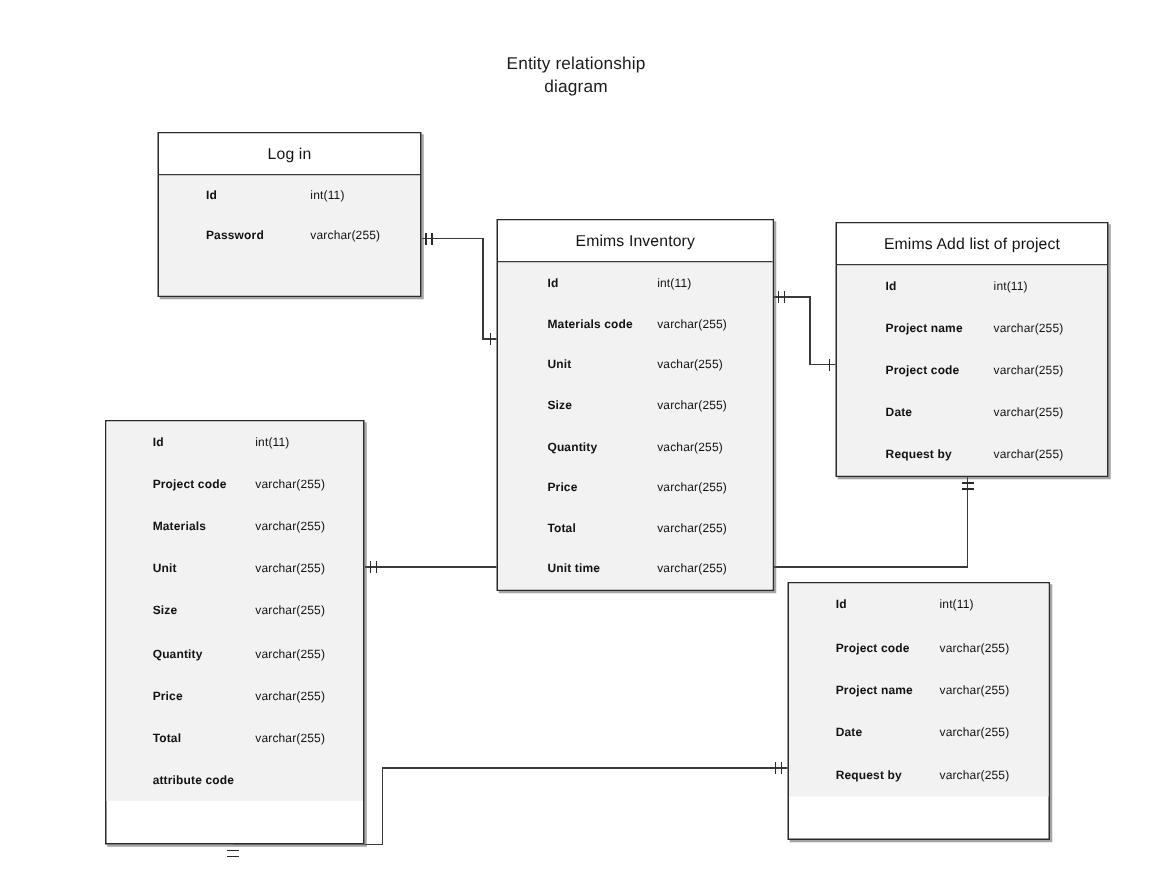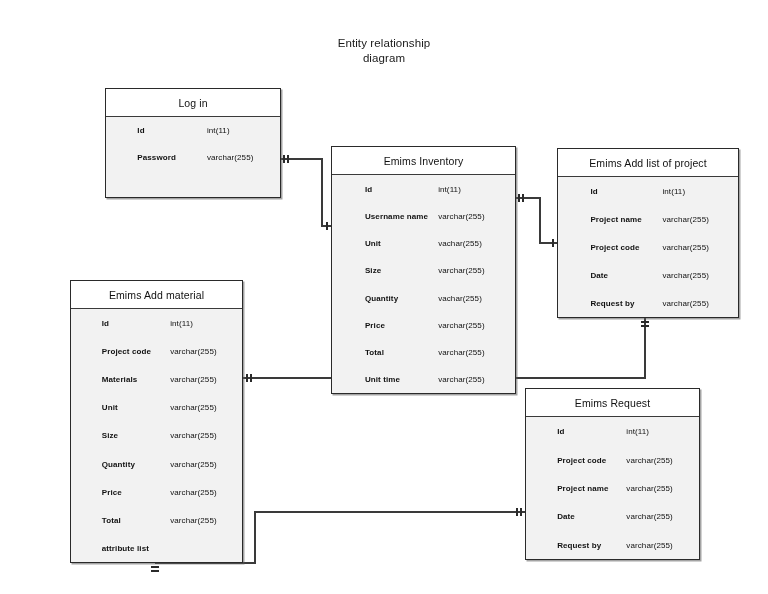--- a/index.html
+++ b/index.html
@@ -131,21 +131,21 @@
         </div>
       </div>
       <div class="entity" style="left: 331px; top: 102px; width: 185px; height: 248px; margin-top: 44px;">
         <div class="entity-title" style="height: 28px;">Emims Inventory</div>
         <div class="entity-body" style="height: 218px;">
           <div class="attr-row" style="height: 27.25px;">
             <span class="attr-name">Id</span>
             <span class="attr-type">int(11)</span>
           </div>
           <div class="attr-row" style="height: 27.25px;">
-            <span class="attr-name">Username name</span>
+            <span class="attr-name">Materials code</span>
             <span class="attr-type">varchar(255)</span>
           </div>
           <div class="attr-row" style="height: 27.25px;">
             <span class="attr-name">Unit</span>
             <span class="attr-type">vachar(255)</span>
           </div>
           <div class="attr-row" style="height: 27.25px;">
             <span class="attr-name">Size</span>
             <span class="attr-type">varchar(255)</span>
           </div>
@@ -186,21 +186,20 @@
             <span class="attr-name">Date</span>
             <span class="attr-type">varchar(255)</span>
           </div>
           <div class="attr-row" style="height: 28px;">
             <span class="attr-name">Request by</span>
             <span class="attr-type">varchar(255)</span>
           </div>
         </div>
       </div>
       <div class="entity" style="left: 70px; top: 280px; width: 173px; height: 283px;">
-        <div class="entity-title" style="height: 28px;">Emims Add material</div>
         <div class="entity-body" style="height: 253px;">
           <div class="attr-row" style="height: 28.1111px;">
             <span class="attr-name">Id</span>
             <span class="attr-type">int(11)</span>
           </div>
           <div class="attr-row" style="height: 28.1111px;">
             <span class="attr-name">Project code</span>
             <span class="attr-type">varchar(255)</span>
           </div>
           <div class="attr-row" style="height: 28.1111px;">
@@ -221,26 +220,25 @@
           </div>
           <div class="attr-row" style="height: 28.1111px;">
             <span class="attr-name">Price</span>
             <span class="attr-type">varchar(255)</span>
           </div>
           <div class="attr-row" style="height: 28.1111px;">
             <span class="attr-name">Total</span>
             <span class="attr-type">varchar(255)</span>
           </div>
           <div class="attr-row no-type" style="height: 28.1111px;">
-            <span class="attr-name">attribute list</span>
+            <span class="attr-name">attribute code</span>
           </div>
         </div>
       </div>
       <div class="entity" style="left: 525px; top: 388px; width: 175px; height: 172px;">
-        <div class="entity-title" style="height: 28px;">Emims Request</div>
         <div class="entity-body" style="height: 142px;">
           <div class="attr-row" style="height: 28.4px;">
             <span class="attr-name">Id</span>
             <span class="attr-type">int(11)</span>
           </div>
           <div class="attr-row" style="height: 28.4px;">
             <span class="attr-name">Project code</span>
             <span class="attr-type">varchar(255)</span>
           </div>
           <div class="attr-row" style="height: 28.4px;">

